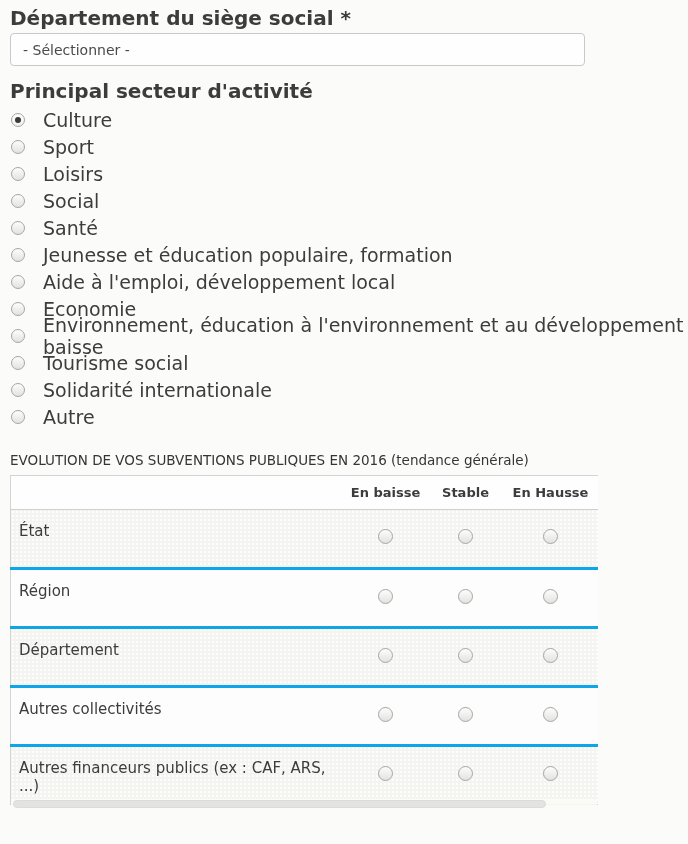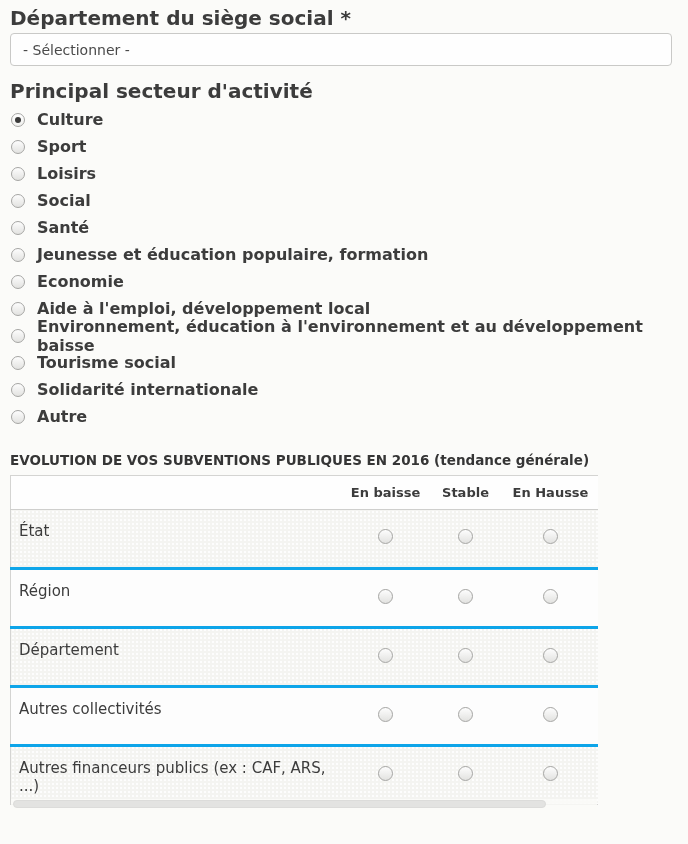--- a/index.html
+++ b/index.html
@@ -12,21 +12,21 @@
   .page { padding: 10px 0 0 10px; }
 
   .field-label {
     display: block;
     font-size: 20px;
     font-weight: bold;
     line-height: 17px;
     margin: 0 0 6px 0;
   }
   .select-box {
-    width: 662px; height: 33px;
+    width: 575px; height: 33px;
     background: #fefefe;
     border: 1px solid #c9c9c7;
     border-radius: 4px;
     margin: 0 0 17px 0;
     display: flex; align-items: center;
     padding: 0 12px;
     cursor: pointer;
   }
   .select-value { font-size: 14px; color: #4a4a4a; }
 
@@ -47,32 +47,32 @@
     margin-left: 1px;
   }
   .radio.checked { background: linear-gradient(#ffffff, #f0f0ee); }
   .radio.checked::after {
     content: "";
     position: absolute;
     left: 3px; top: 3px; width: 6px; height: 6px;
     border-radius: 50%;
     background: #3a3a3a;
   }
-  .option-label { font-size: 16px; margin-left: 12px; font-weight: bold; }
+  .option-label { font-size: 19px; margin-left: 18px; }
 
   .validation {
     font-size: 13.5px;
     line-height: 20px;
     color: #969694;
     margin: 4px 0 0 0;
   }
 
   .table-title {
     font-size: 13.5px;
-    font-weight: bold;
+    font-weight: normal;
     line-height: 16px;
     margin: 22px 0 7px 0;
     color: #353535;
   }
 
   .table-wrap {
     position: relative;
     width: 588px; height: 337px;
     overflow: hidden;
   }
@@ -171,25 +171,25 @@
     <div class="radio-option">
       <span class="radio"></span>
       <span class="option-label">Santé</span>
     </div>
     <div class="radio-option">
       <span class="radio"></span>
       <span class="option-label">Jeunesse et éducation populaire, formation</span>
     </div>
     <div class="radio-option">
       <span class="radio"></span>
+      <span class="option-label">Aide à l'emploi, développement local</span>
+    </div>
+    <div class="radio-option">
+      <span class="radio"></span>
       <span class="option-label">Economie</span>
-    </div>
-    <div class="radio-option">
-      <span class="radio"></span>
-      <span class="option-label">Aide à l'emploi, développement local</span>
     </div>
     <div class="radio-option">
       <span class="radio"></span>
       <span class="option-label">Environnement, éducation à l'environnement et au développement baisse</span>
     </div>
     <div class="radio-option">
       <span class="radio"></span>
       <span class="option-label">Tourisme social</span>
     </div>
     <div class="radio-option">

